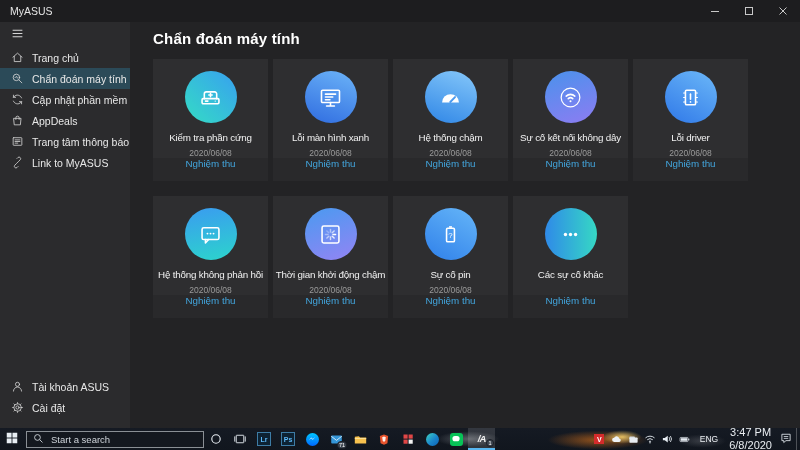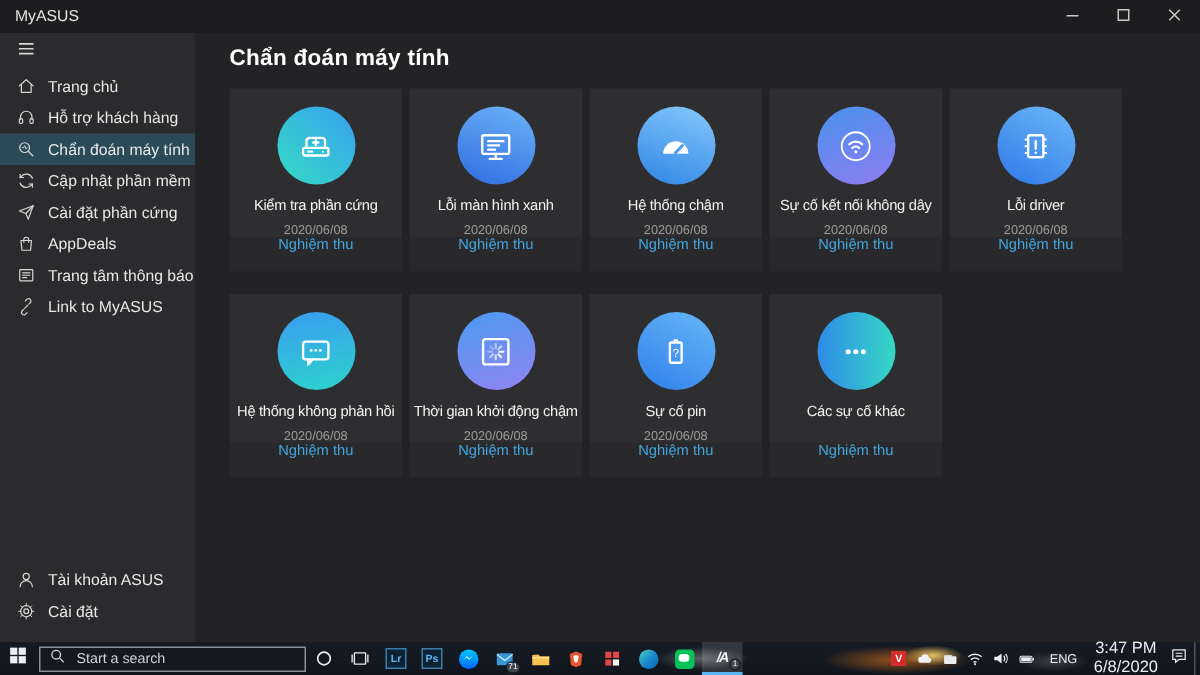--- a/index.html
+++ b/index.html
@@ -104,59 +104,40 @@
       <nav id="nav-top">
           <div class="side-item">
             <span class="ic" style="display: inline-flex;">
               <svg viewBox="0 0 24 24" fill="none" stroke="currentColor" stroke-width="1.5" stroke-linecap="round" stroke-linejoin="round">
                 <path d="M3.5 11.5 12 4l8.5 7.5"></path>
                 <path d="M6 10v9.5h12V10"></path>
               </svg>
             </span>
             <span class="side-label">Trang chủ</span>
           </div>
-          <div class="side-item">
-            <span class="ic" style="display: inline-flex;">
-              <svg viewBox="0 0 24 24" fill="none" stroke="currentColor" stroke-width="1.5" stroke-linecap="round" stroke-linejoin="round">
-                <path d="M5 14v-3a7 7 0 0 1 14 0v3"></path>
-                <rect x="3.5" y="13" width="4" height="6" rx="1.5"></rect>
-                <rect x="16.5" y="13" width="4" height="6" rx="1.5"></rect>
-              </svg>
-            </span>
-            <span class="side-label">Hỗ trợ khách hàng</span>
-          </div>
           <div class="side-item selected">
             <span class="ic" style="display: inline-flex;">
               <svg viewBox="0 0 24 24" fill="none" stroke="currentColor" stroke-width="1.5" stroke-linecap="round" stroke-linejoin="round">
                 <circle cx="10" cy="10" r="6"></circle>
                 <path d="M14.5 14.5 20 20"></path>
                 <path d="M7.2 10h1.6l1.4-2.4 1.5 4L13 10" stroke-width="1.2"></path>
               </svg>
             </span>
             <span class="side-label">Chẩn đoán máy tính</span>
           </div>
           <div class="side-item">
             <span class="ic" style="display: inline-flex;">
               <svg viewBox="0 0 24 24" fill="none" stroke="currentColor" stroke-width="1.5" stroke-linecap="round" stroke-linejoin="round">
                 <path d="M19.5 9A8 8 0 0 0 6 6.5L4.5 8"></path>
                 <path d="M4.5 4v4h4"></path>
                 <path d="M4.5 15a8 8 0 0 0 13.5 2.5l1.5-1.5"></path>
                 <path d="M19.5 20v-4h-4"></path>
               </svg>
             </span>
             <span class="side-label">Cập nhật phần mềm</span>
-          </div>
-          <div class="side-item">
-            <span class="ic" style="display: inline-flex;">
-              <svg viewBox="0 0 24 24" fill="none" stroke="currentColor" stroke-width="1.5" stroke-linecap="round" stroke-linejoin="round">
-                <path d="M3.5 10.5 20.5 4l-6 16.5-3-7z"></path>
-                <path d="M11.5 13.5 20.5 4"></path>
-              </svg>
-            </span>
-            <span class="side-label">Cài đặt phần cứng</span>
           </div>
           <div class="side-item">
             <span class="ic" style="display: inline-flex;">
               <svg viewBox="0 0 24 24" fill="none" stroke="currentColor" stroke-width="1.5" stroke-linecap="round" stroke-linejoin="round">
                 <path d="M5.5 8h13l-1.2 12H6.7z"></path>
                 <path d="M9 10V7a3 3 0 0 1 6 0v3"></path>
               </svg>
             </span>
             <span class="side-label">AppDeals</span>
           </div>

